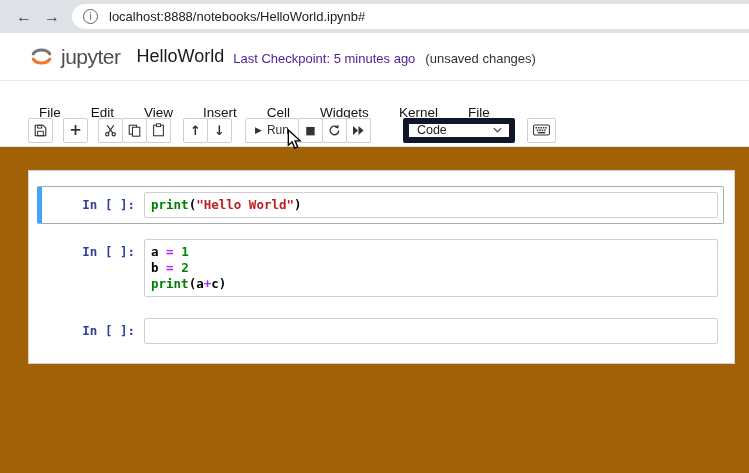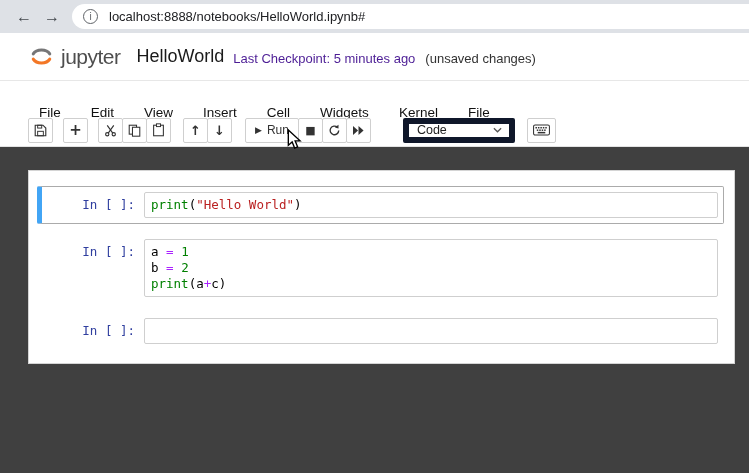--- a/index.html
+++ b/index.html
@@ -40,21 +40,21 @@
   .glyph.stop { font-size:11px; }
   .run-btn { padding:0 9px; }
   .run-play { font-family:"DejaVu Sans", sans-serif; font-size:9px; color:#333; margin-right:5px; }
   .run-label { font-size:12px; color:#333; }
   .dropdown { height:25px; width:112px; margin-left:32px; background:#fff; border:6px solid #0f172a; border-radius:2px;
               display:flex; align-items:center; justify-content:space-between; padding:0 7px 0 8px; cursor:pointer; }
   .dropdown-value { font-size:12.5px; color:#222; }
   .kbd-group { margin-left:12px; }
 
   
-  .notebook-page { height:326px; background:#404040; padding-top:23px; }
+  .notebook-page { height:326px; background:#a16207; padding-top:23px;font-weight:bold; }
   .notebook-container { margin-left:28px; width:707px; height:194px; background:#fff; border:1px solid #d4d4d4; padding-top:15px; }
   .cell { display:flex; align-items:flex-start; margin:0 10px 9px 8px; border:1px solid transparent;
           border-left:5px solid transparent; padding:5px 5px 5px 0; border-radius:2px; cursor:pointer; }
   .cell.selected { border-color:#ababab; border-left-color:#42A5F5; }
   .prompt { width:102px; flex:0 0 auto; text-align:right; padding-right:9px; padding-top:5px;
             font-family:"DejaVu Sans Mono", monospace; font-size:12.5px; color:#303F9F; }
   .input-area { flex:1; background:#fff; border:1px solid #cfcfcf; border-radius:2px; padding:4px 6px; }
   .code-line { white-space:pre; font-family:"DejaVu Sans Mono", monospace; font-size:12.5px; line-height:16px; color:#000; }
 
   

